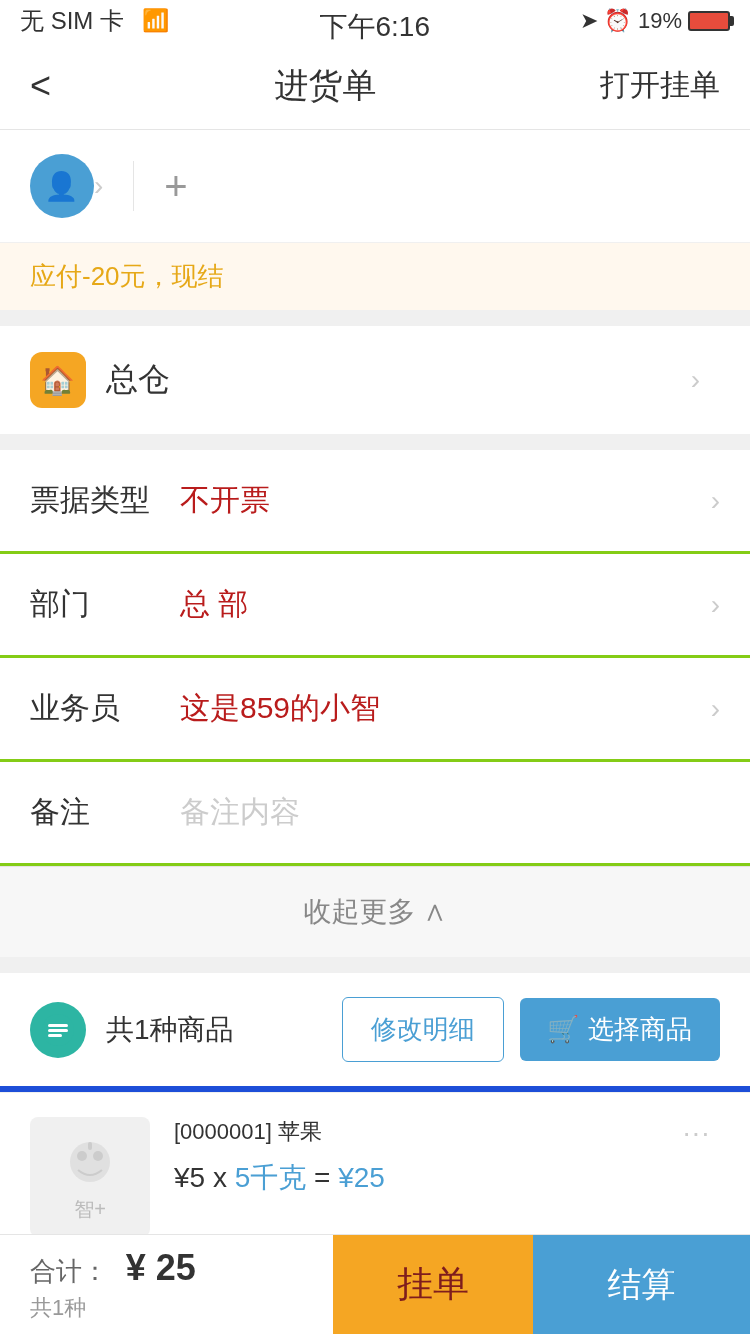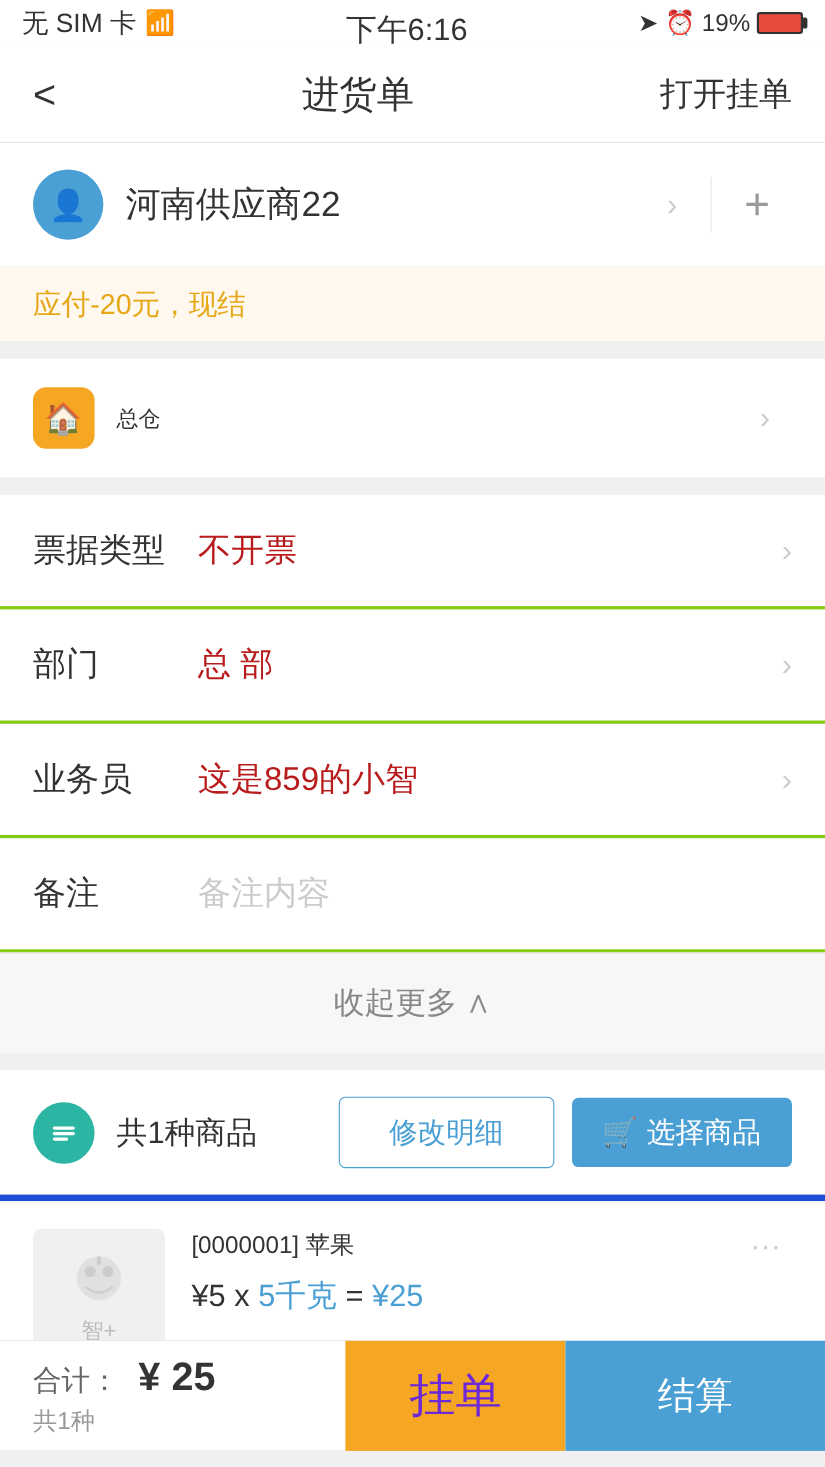--- a/index.html
+++ b/index.html
@@ -17,21 +17,21 @@
     .status-bar {
       background: #fff;
       height: 42px;
       display: flex;
       align-items: center;
       justify-content: space-between;
       padding: 0 20px;
       font-size: 24px;
       color: #333;
     }
-    .status-left { display: flex; align-items: center; gap: 8px; }
+    .status-left { display: flex; align-items: center; gap: 18px; }
     .status-center { font-weight: 500; font-size: 28px; margin-top: 12px; }
     .status-right { display: flex; align-items: center; gap: 6px; font-size: 22px; }
     .battery-icon {
       display: inline-block;
       width: 42px; height: 20px;
       border: 2px solid #333;
       border-radius: 3px;
       position: relative;
       background: #e74c3c;
     }
@@ -146,21 +146,21 @@
       background: #f5a623;
       border-radius: 12px;
       display: flex;
       align-items: center;
       justify-content: center;
       font-size: 28px;
       flex-shrink: 0;
     }
     .row-label {
       flex: 1;
-      font-size: 20px;
+      font-size: 32px;
       color: #333;
       margin-left: 20px;
     }
 
     
     .form-section {
       background: #fff;
       margin-bottom: 16px;
     }
     .form-row {
@@ -225,21 +225,21 @@
       flex: 1;
       font-size: 28px;
       color: #333;
       margin-left: 20px;
     }
     .btn-outline {
       border: 1px solid #4a9fd4;
       color: #4a9fd4;
       background: #fff;
       border-radius: 6px;
-      padding: 14px 45px;
+      padding: 14px 28px;
       font-size: 26px;
       cursor: pointer;
       margin-right: 16px;
     }
     .btn-blue {
       background: #4a9fd4;
       color: #fff;
       border: none;
       border-radius: 6px;
       padding: 14px 28px;
@@ -296,21 +296,21 @@
     .product-more {
       color: #ccc;
       font-size: 28px;
       padding: 0 10px;
       cursor: pointer;
     }
 
     
     .footer {
       position: fixed;
-      bottom: 16px;
+      bottom: 0;
       width: 750px;
       height: 100px;
       display: flex;
       align-items: center;
       background: #fff;
       border-top: 1px solid #e5e5e5;
     }
     .footer-total {
       flex: 1;
       padding: 0 30px;
@@ -328,29 +328,29 @@
     }
     .footer-sub {
       font-size: 22px;
       color: #999;
       margin-top: 4px;
     }
     .footer-btn-hang {
       width: 200px;
       height: 100px;
       background: #f5a623;
-      color: #6d28d9;
-      font-size: 42px;
+      color: #7f1d1d;
+      font-size: 36px;
       display: flex;
       align-items: center;
       justify-content: center;
       cursor: pointer;
     }
     .footer-btn-settle {
-      width: 236px;
+      width: 217px;
       height: 100px;
       background: #4a9fd4;
       color: #fff;
       font-size: 34px;
       display: flex;
       align-items: center;
       justify-content: center;
       cursor: pointer;
     }
 
@@ -379,21 +379,20 @@
   <span class="nav-back">&lt;</span>
   <span class="nav-title">进货单</span>
   <span class="nav-action">打开挂单</span>
 </div>
 
 <div class="section-white">
   <div class="supplier-row">
     <div class="supplier-avatar">
       <span>👤</span>
     </div>
-    <span class="supplier-name">河南供应商22</span>
     <span class="chevron-right">›</span>
     <div class="supplier-divider"></div>
     <span class="plus-btn">+</span>
   </div>
   <div class="notice-bar">
     <span>应付-20元，现结</span>
   </div>
 </div>
 
 <div class="section-white">

